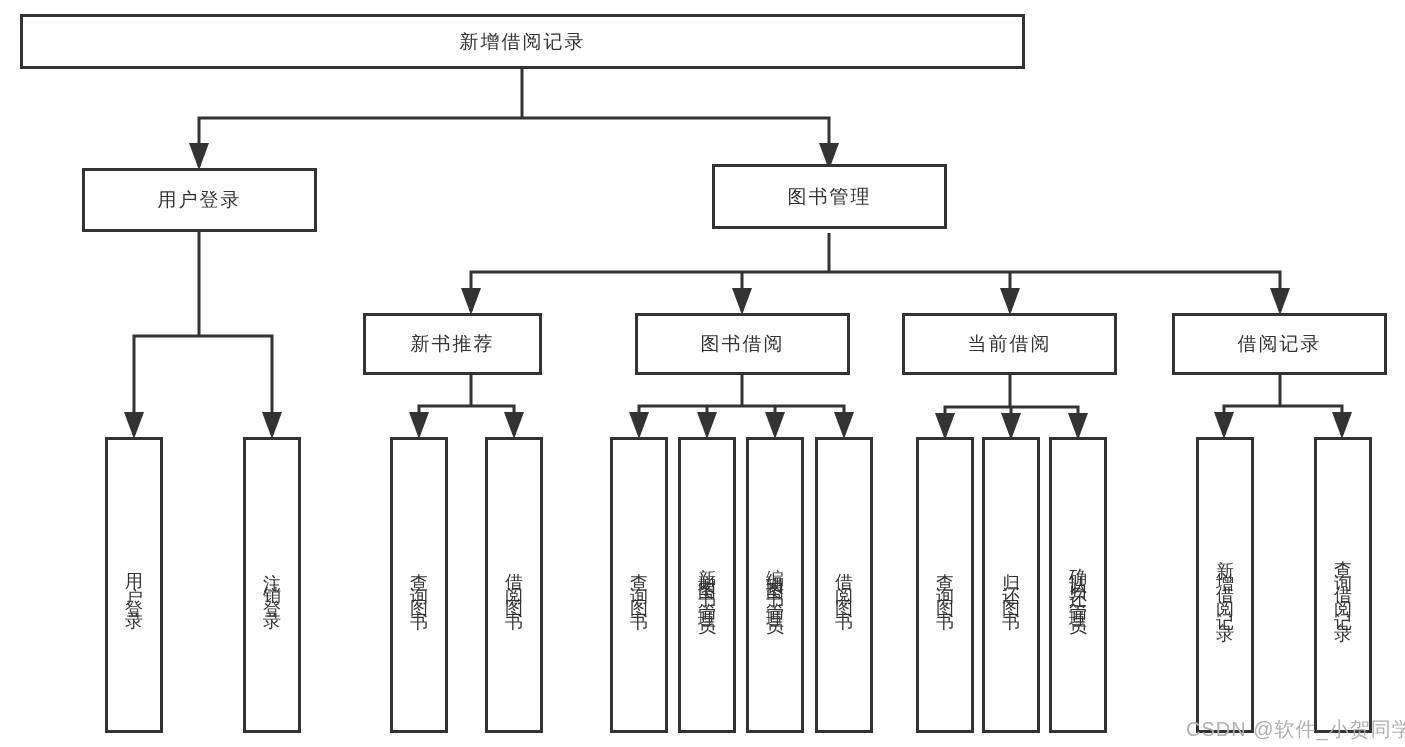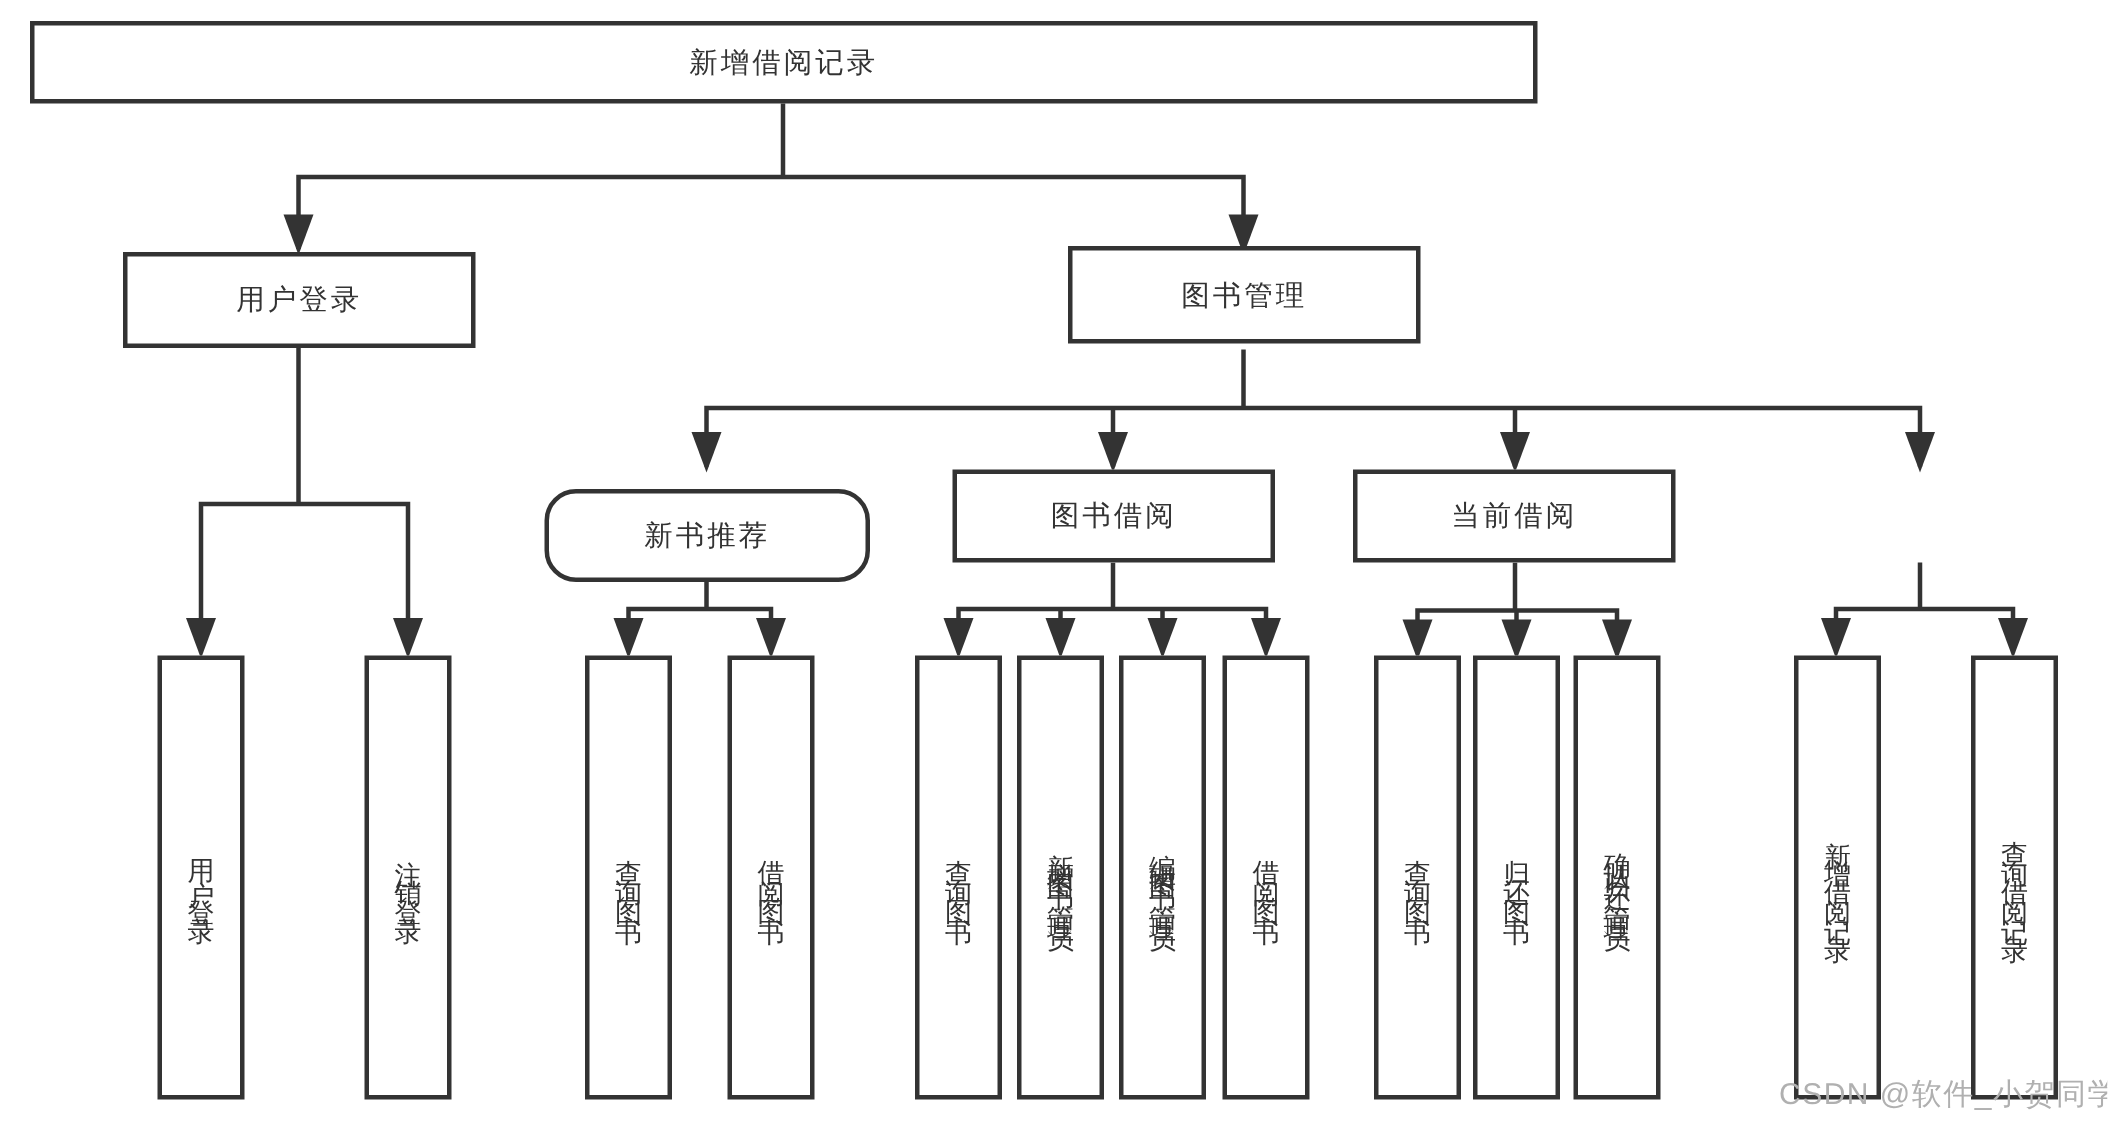--- a/index.html
+++ b/index.html
@@ -40,21 +40,21 @@
     font-size:20px;
     color:#b0b0b0;
     letter-spacing:1px;
     z-index:3;
     white-space:nowrap;
   }
   
   #n-root{left:20px;top:14px;width:1005px;height:55px;}
   #n-user-login{left:82px;top:168px;width:235px;height:64px;}
   #n-book-mgmt{left:712px;top:164px;width:235px;height:65px;}
-  #n-new-book-rec{left:363px;top:326px;width:217px;height:62px;border-radius:21px;}
+  #n-new-book-rec{left:363px;top:313px;width:179px;height:62px;}
   #n-book-borrow{left:635px;top:313px;width:215px;height:62px;}
   #n-current-borrow{left:902px;top:313px;width:215px;height:62px;}
   #n-borrow-record{left:1172px;top:313px;width:215px;height:62px;}
   .leaf{top:437px;width:58px;height:296px;}
   #l-login{left:105px;}
   #l-logout{left:243px;}
   #l-nb-query{left:390px;}
   #l-nb-borrow{left:485px;}
   #l-bb-query{left:610px;}
   #l-bb-add{left:678px;}
@@ -115,20 +115,21 @@
   </svg>
 
   <div id="n-root" class="box hbox">新增借阅记录</div>
 
   <div id="n-user-login" class="box hbox">用户登录</div>
   <div id="n-book-mgmt" class="box hbox">图书管理</div>
 
   <div id="n-new-book-rec" class="box hbox">新书推荐</div>
   <div id="n-current-borrow" class="box hbox">当前借阅</div>
   <div id="n-book-borrow" class="box hbox">图书借阅</div>
+  <div id="n-borrow-record" class="box hbox">借阅记录</div>
 
   <div id="l-login" class="box vbox leaf ls-wide">用户登录</div>
   <div id="l-logout" class="box vbox leaf ls-wide">注销登录</div>
 
   <div id="l-nb-query" class="box vbox leaf ls-wide">查询图书</div>
   <div id="l-nb-borrow" class="box vbox leaf ls-wide">借阅图书</div>
 
   <div id="l-bb-query" class="box vbox leaf ls-wide">查询图书</div>
   <div id="l-bb-add" class="box vbox leaf ls-tight">新增图书（管理员）</div>
   <div id="l-bb-edit" class="box vbox leaf ls-tight">编辑图书（管理员）</div>

